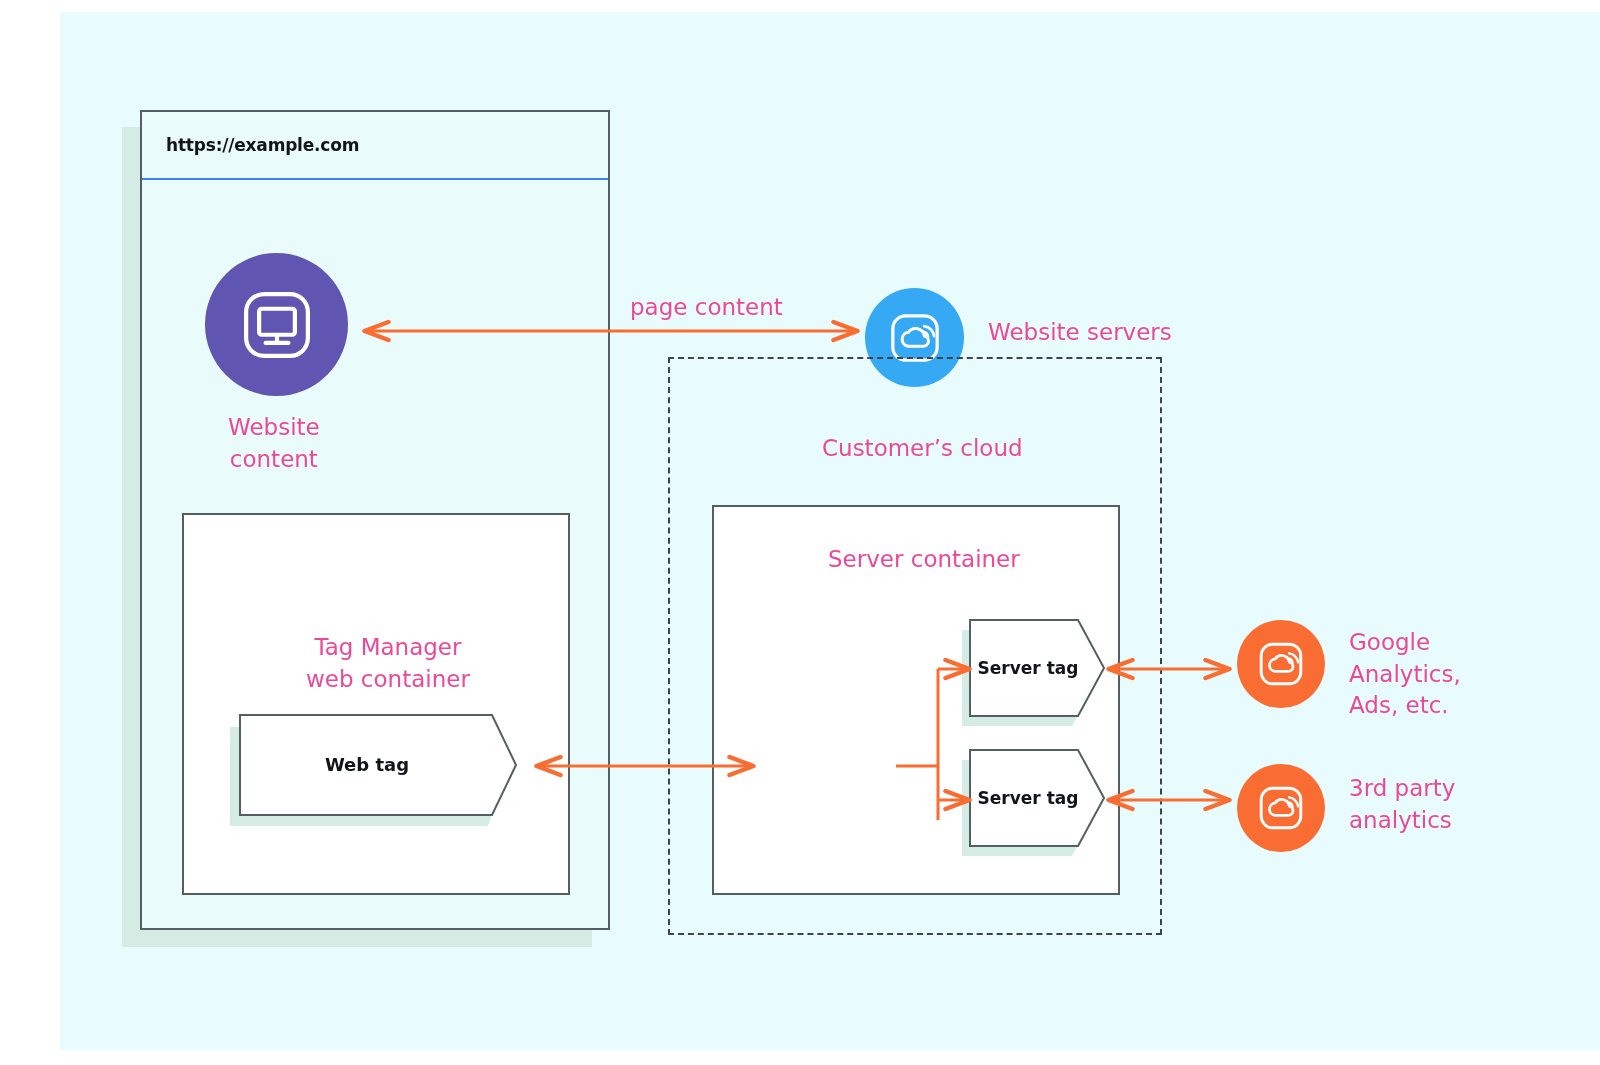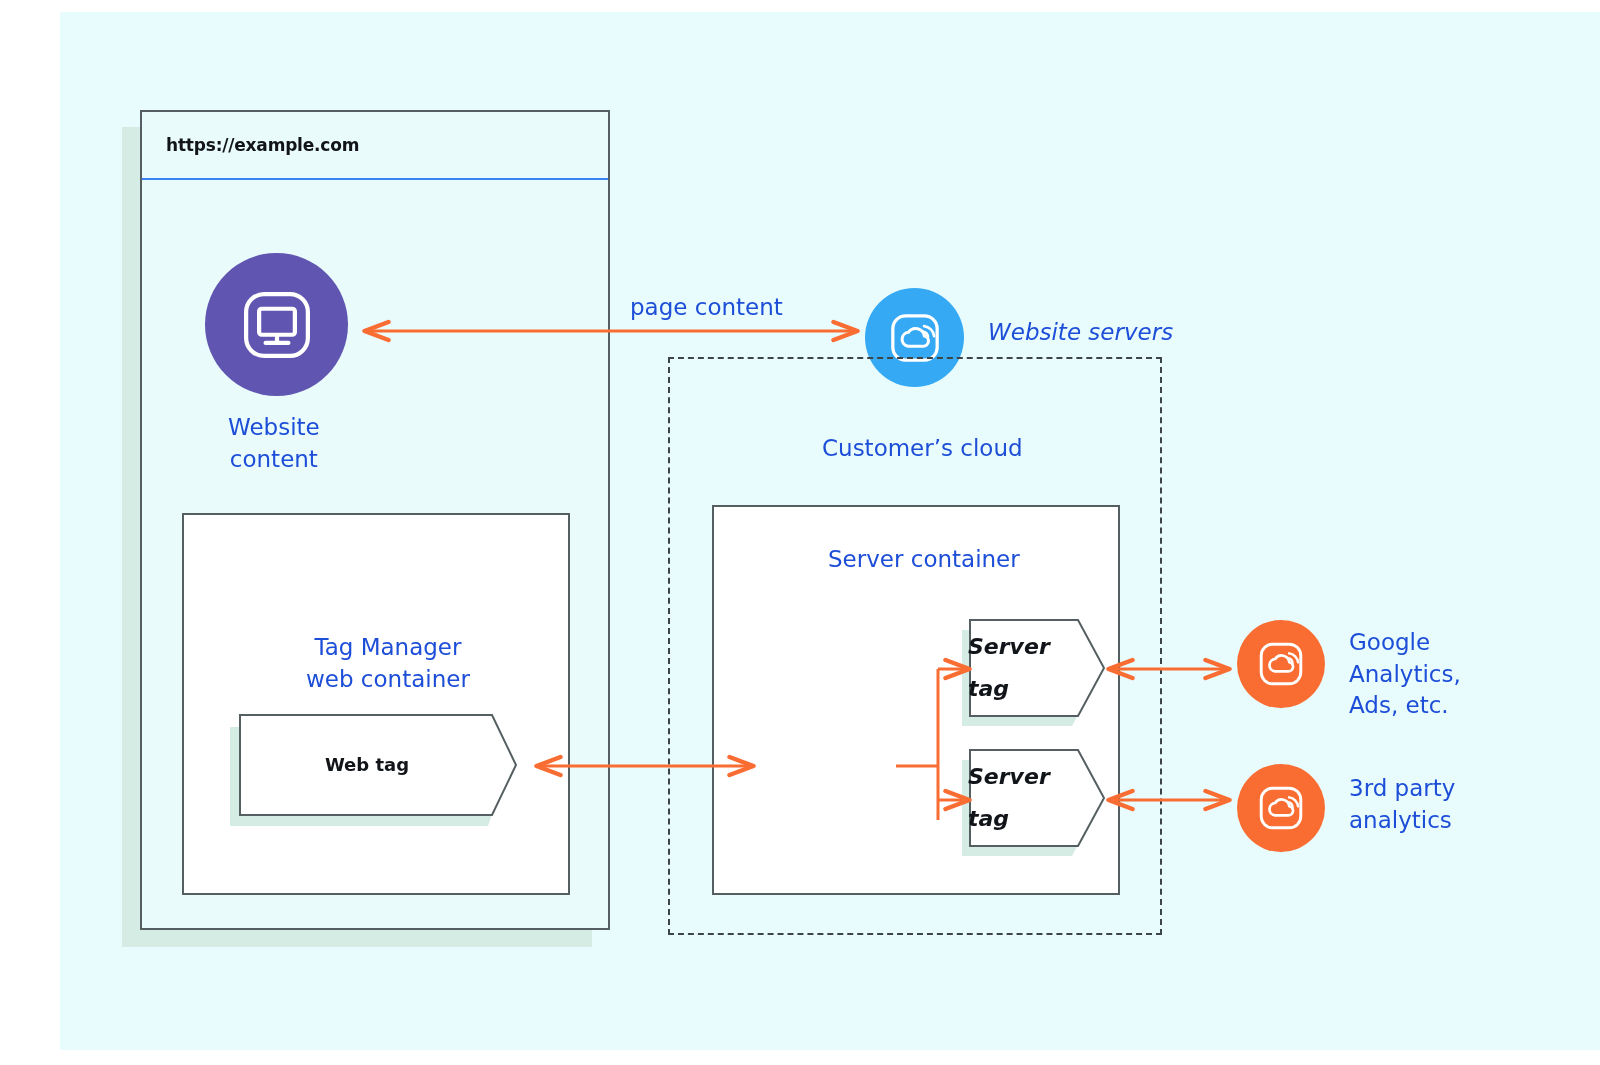--- a/index.html
+++ b/index.html
@@ -97,34 +97,33 @@
   .circle-orange-2 {
     left: 1237px;
     top: 764px;
     width: 88px;
     height: 88px;
     background: #fa6d32;
   }
   
   .label {
     position: absolute;
-    color: #1d4ed8;
+    color: #ec4899;
     font-size: 23px;
     line-height: 1.38;
     white-space: pre-line;
   }
   .label-website-content {
     left: 228px;
     top: 412px;
     text-align: center;
   }
   .label-website-servers {
     left: 988px;
     top: 317px;
-    font-style: italic;
   }
   .label-customers-cloud {
     left: 822px;
     top: 433px;
   }
   .label-server-container {
     left: 828px;
     top: 544px;
     text-align: right;
   }
@@ -193,23 +192,22 @@
     color: #111418;
     line-height: 1.6;
     pointer-events: none;
   }
   .webtag-wrap { left: 238px; top: 713px; width: 280px; height: 105px; }
   .webtag-wrap .tag-text { width: 258px; }
   .servertag1-wrap { left: 968px; top: 618px; width: 137px; height: 100px; }
   .servertag2-wrap { left: 968px; top: 748px; width: 137px; height: 100px; }
   .servertag1-wrap .tag-text, .servertag2-wrap .tag-text {
     width: 120px;
-    font-size: 22px;
+    font-size: 17px;
     line-height: 1.9;
-    font-style: italic;
   }
   .client-wrap { left: 750px; top: 702px; width: 145px; height: 115px; }
   .client-wrap .tag-text { font-size: 19px; }
   
   .arrow-svg {
     position: absolute;
     left: 0;
     top: 0;
     width: 1600px;
     height: 1065px;

